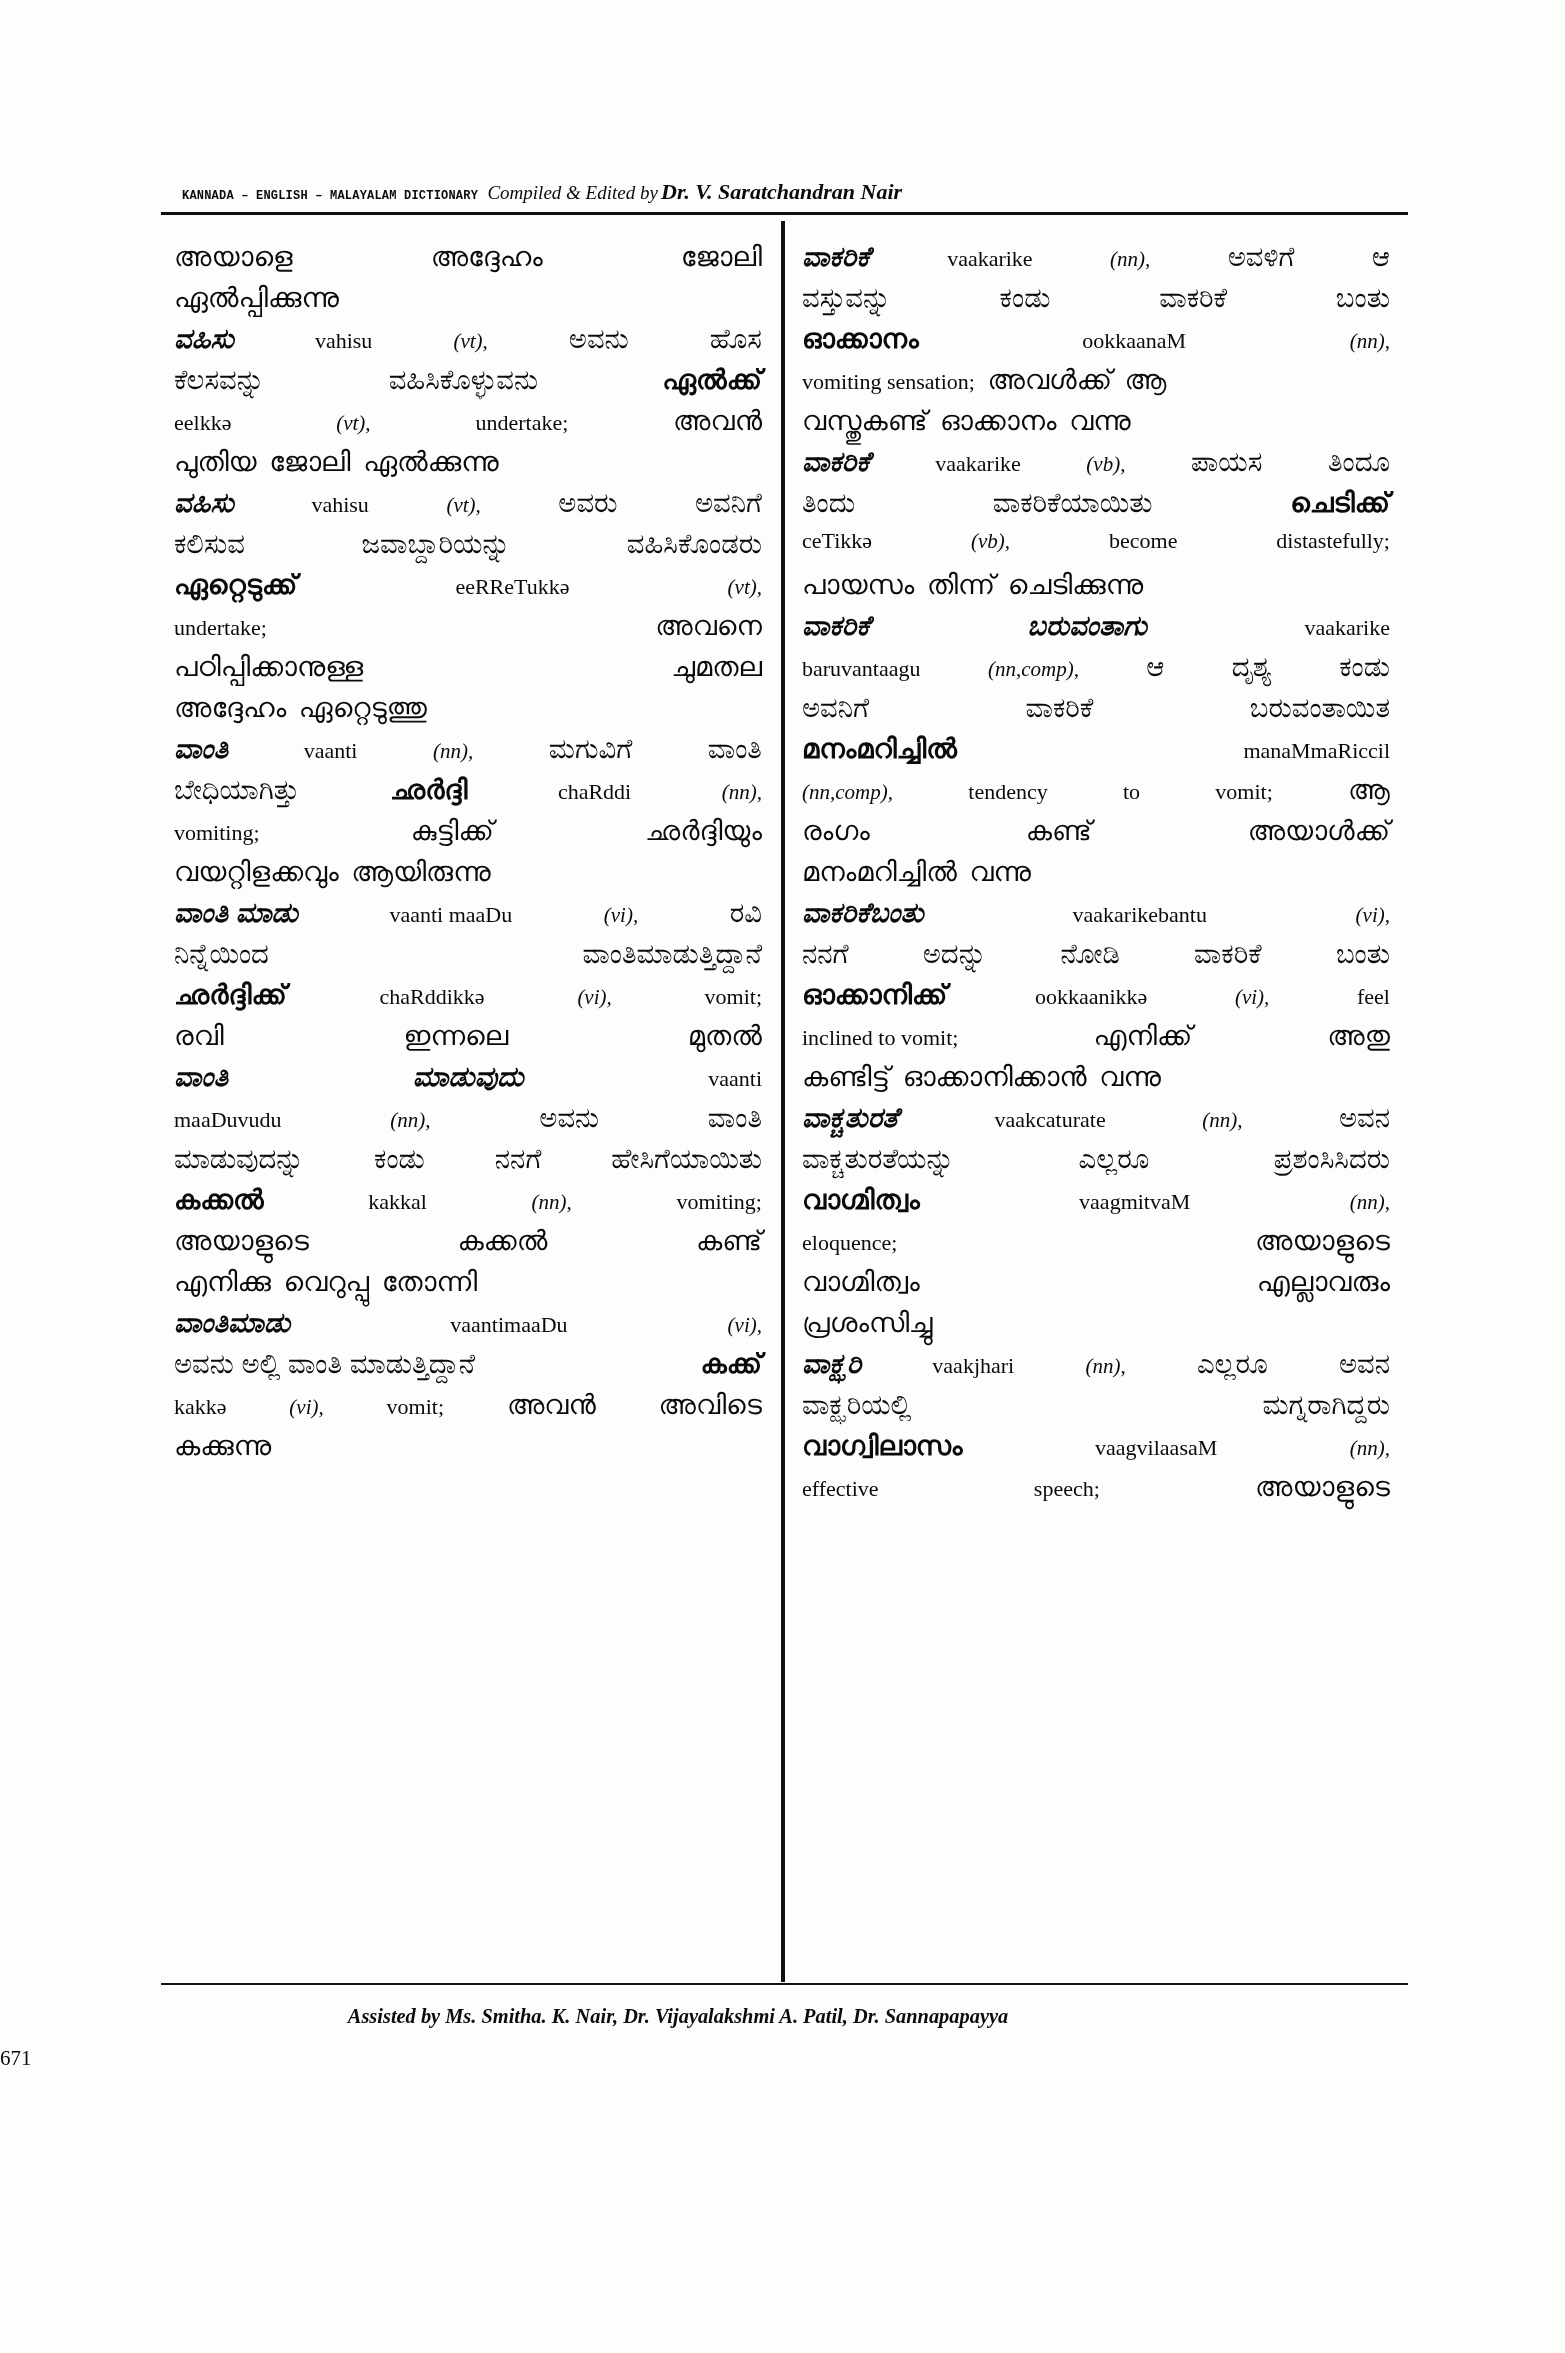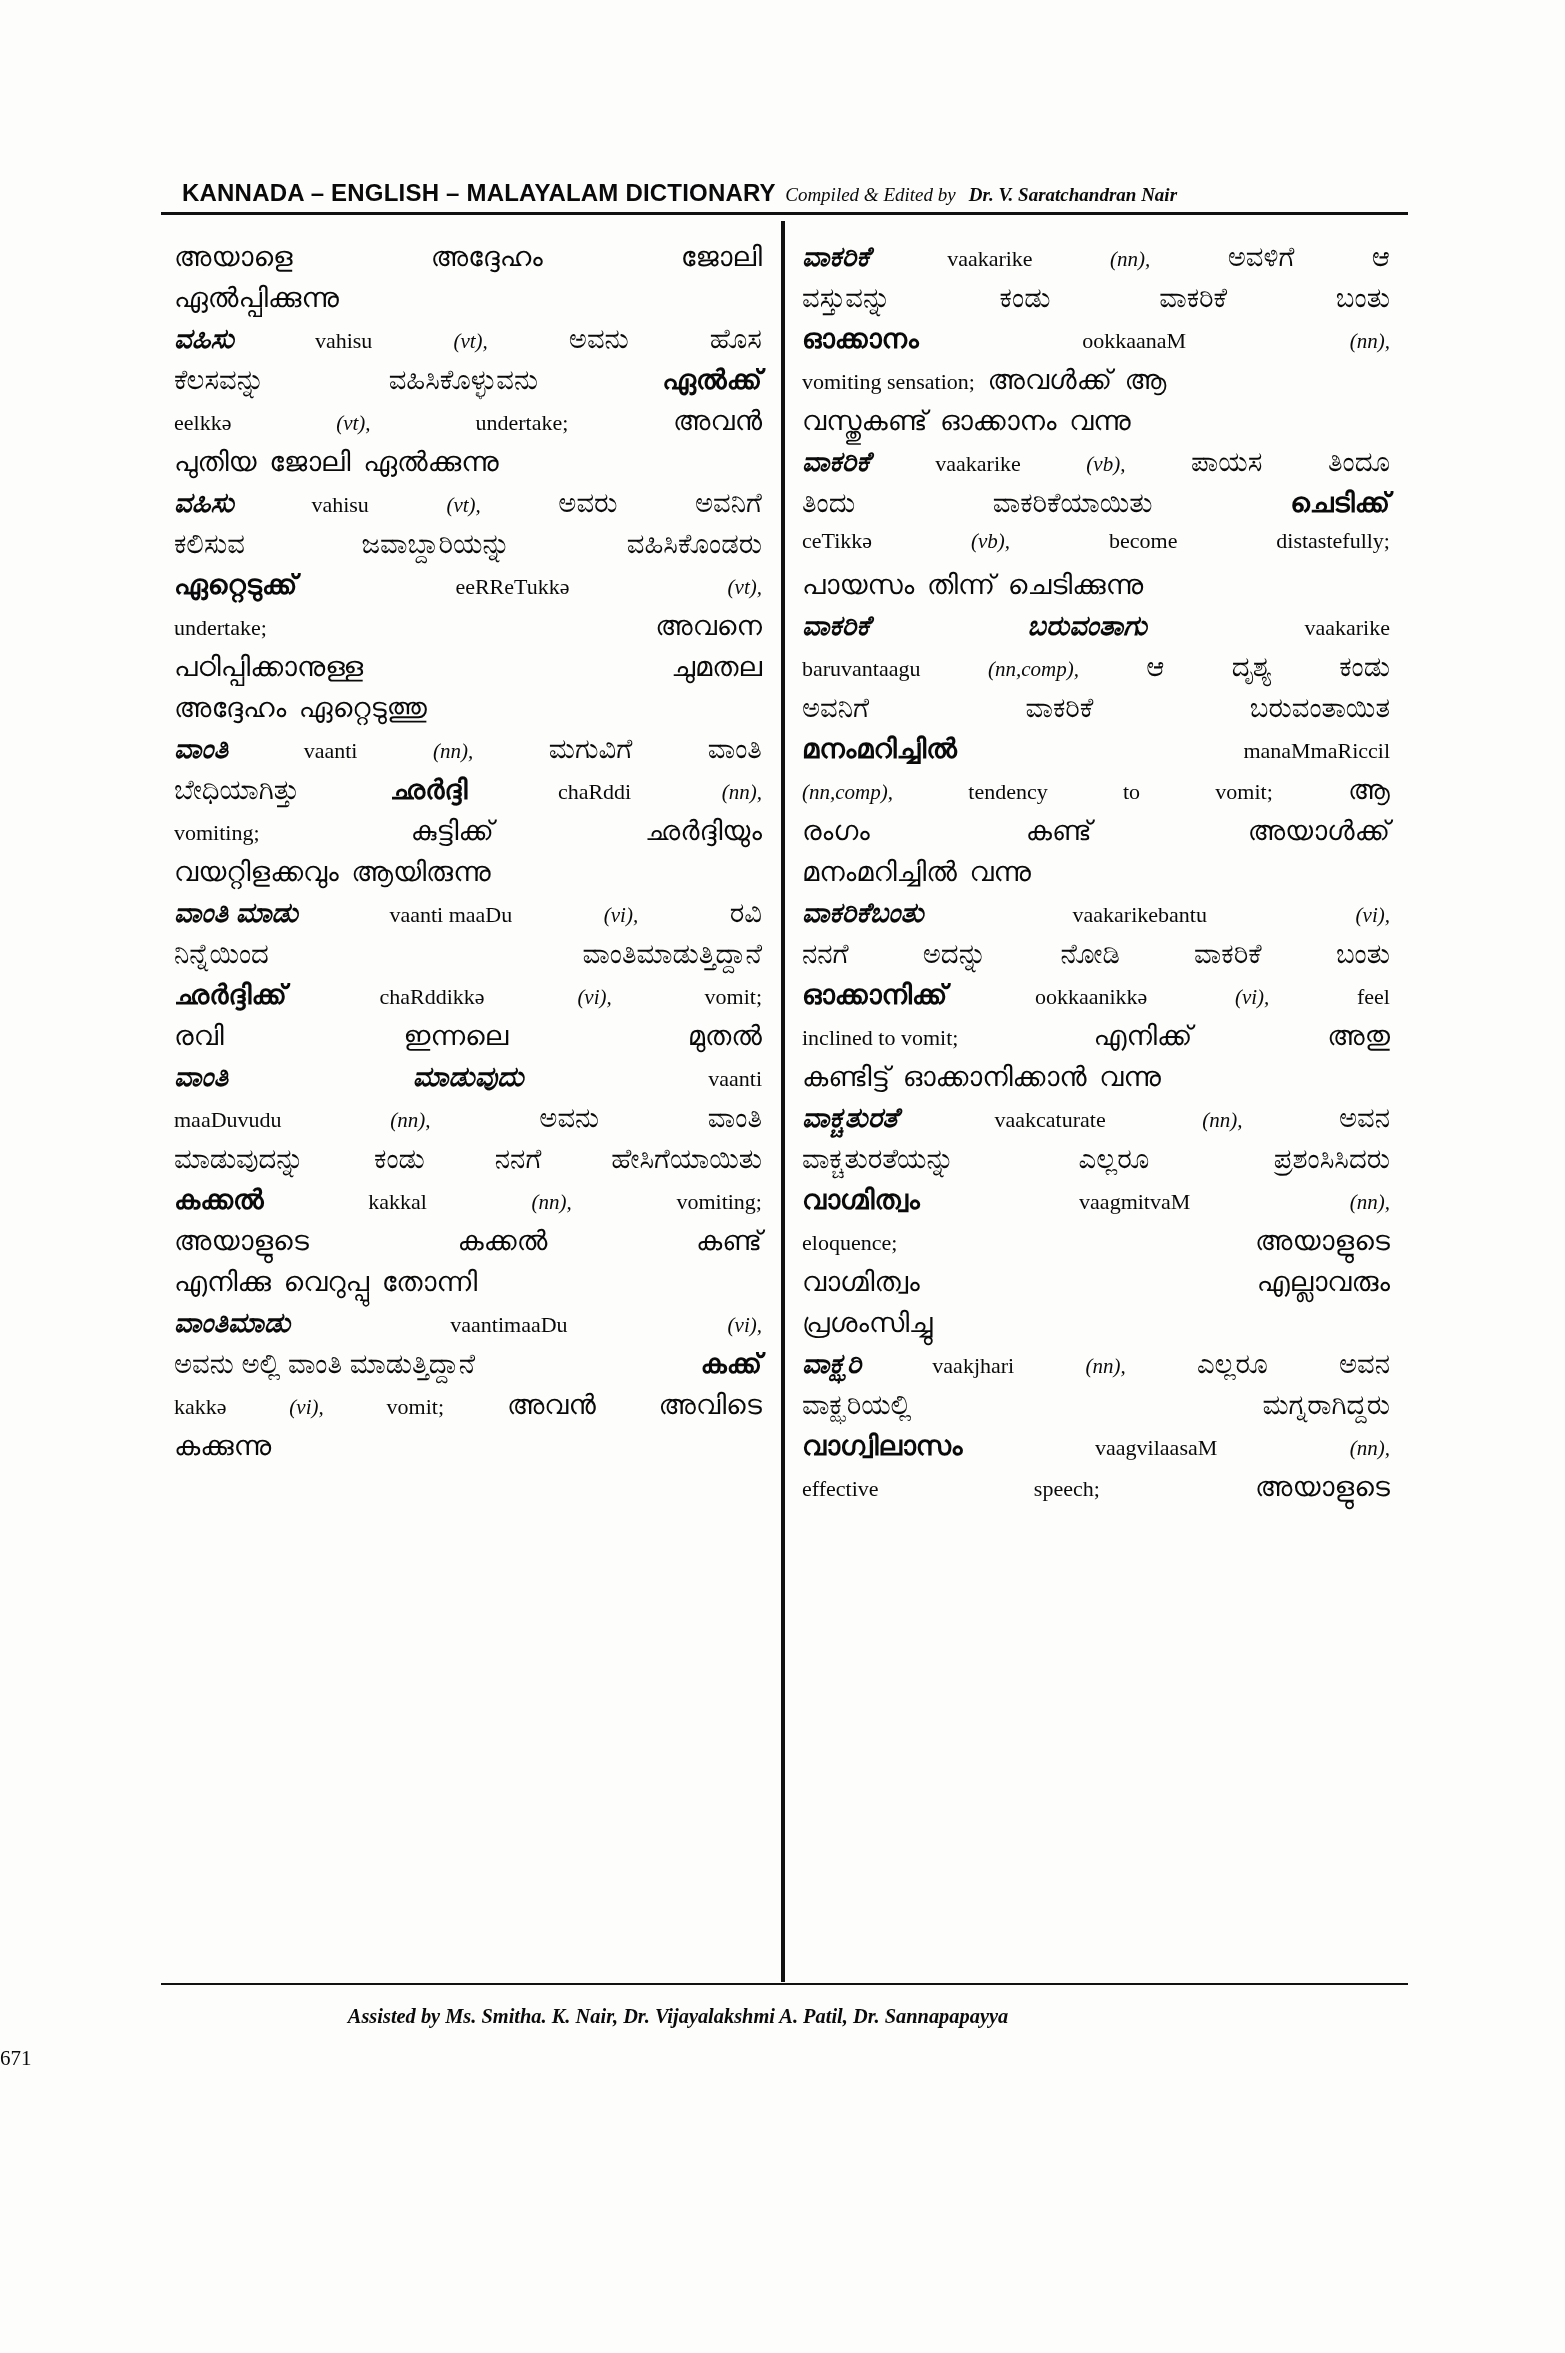--- a/index.html
+++ b/index.html
@@ -26,35 +26,34 @@
 
   
   .running-head {
     position: absolute;
     left: 182px;
     top: 179px;
     width: 1208px;
     white-space: nowrap;
   }
   .rh-title {
-    font-family: Liberation Sans, sans-serif;
+    font-family: Liberation Mono, monospace;
     font-weight: bold;
-    font-size: 24px;
+    font-size: 12px;
     letter-spacing: 0.2px;
   }
   .rh-sub {
     font-style: italic;
     font-size: 19px;
     margin-left: 9.4px;
   }
   .rh-sub-b {
     font-style: italic;
     font-weight: bold;
-    font-size: 19px;
-    margin-left: 10px;
+    font-size: 22px;
   }
   .rule-top {
     position: absolute;
     left: 161px;
     top: 212px;
     width: 1247px;
     height: 3.1px;
     background: #111;
   }
 

